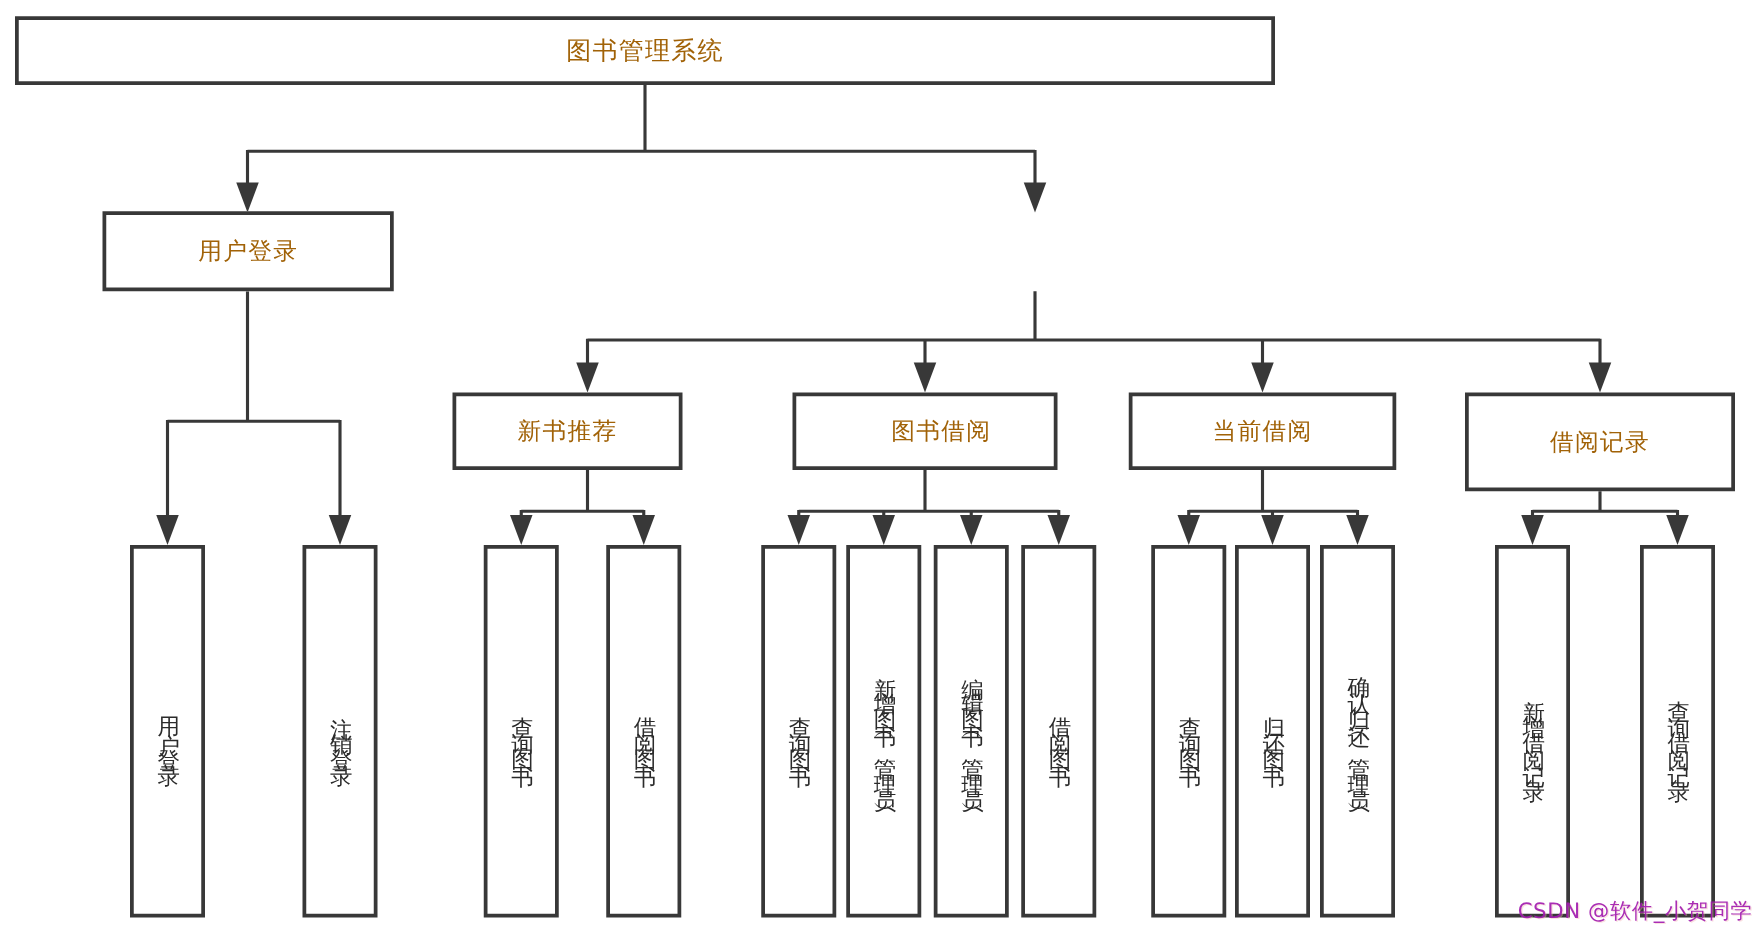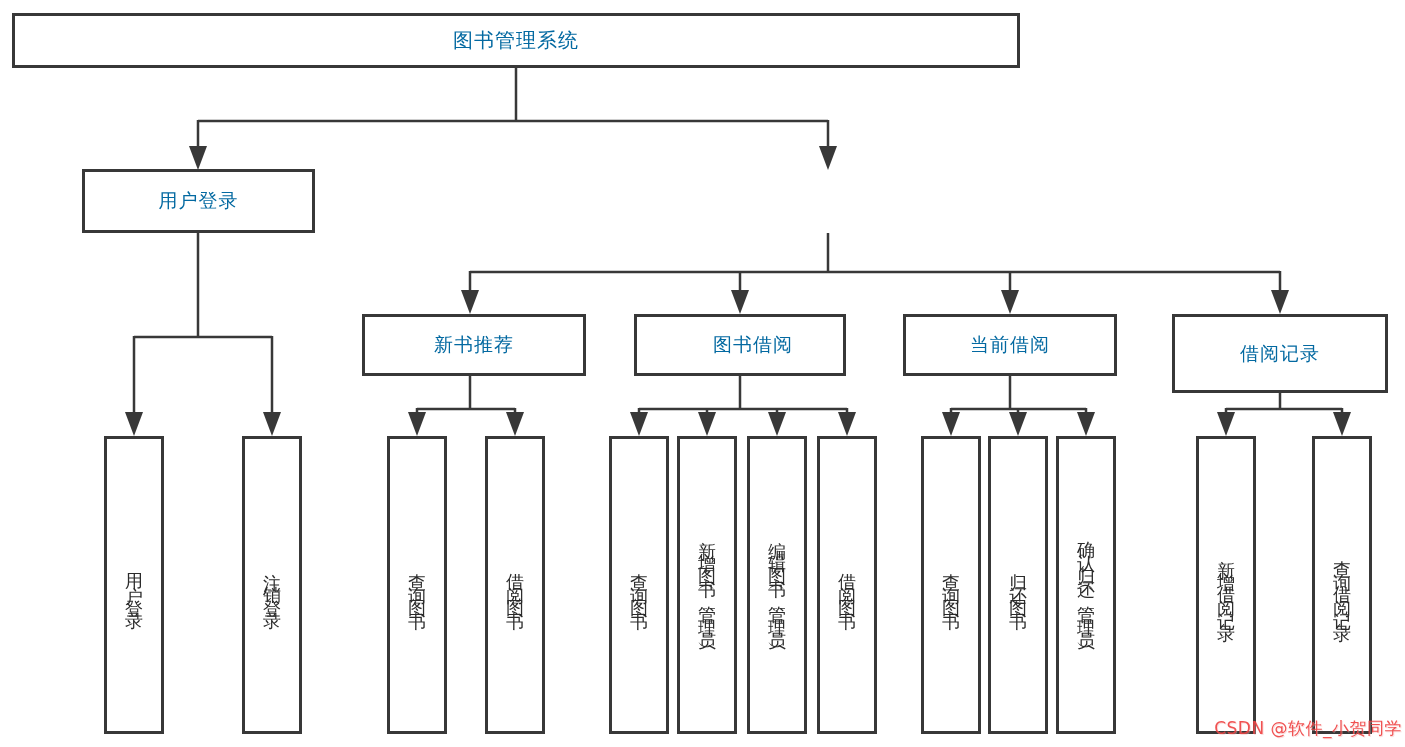--- a/index.html
+++ b/index.html
@@ -28,21 +28,21 @@
     position: absolute;
     box-sizing: border-box;
     background: #ffffff;
     border: 3px solid #383838;
     display: flex;
     align-items: center;
     justify-content: center;
     z-index: 2;
   }
   .hlabel {
-    color: #0369a1;
+    color: #a16207;
     font-size: 19px;
     letter-spacing: 1px;
     white-space: nowrap;
   }
   .root-label {
     font-size: 20px;
   }
   .vlabel {
     writing-mode: vertical-rl;
     color: #2b2b2b;
@@ -51,21 +51,21 @@
     letter-spacing: 13px;
     white-space: nowrap;
   }
   #watermark {
     position: absolute;
     top: 717px;
     right: 3px;
     z-index: 3;
     font-size: 17px;
     letter-spacing: 0.5px;
-    color: #ef4444;
+    color: #a21caf;
     opacity: 0.92;
     text-shadow: 1px 1px 0 rgba(244, 180, 180, 0.45);
     white-space: nowrap;
   }
 </style>
 </head>
 <body>
 
 <div id="stage">
 
@@ -109,21 +109,21 @@
   </svg>
 
   <div class="box" style="left:12px; top:13px; width:1008px; height:55px;">
     <span class="hlabel root-label">图书管理系统</span>
   </div>
 
   <div class="box" style="left:82px; top:169px; width:233px; height:64px;">
     <span class="hlabel">用户登录</span>
   </div>
 
-  <div class="box" style="left:362px; top:314px; width:224px; height:62px;">
+  <div class="box" style="left:362px; top:314px; width:184px; height:62px;">
     <span class="hlabel">新书推荐</span>
   </div>
   <div class="box" style="left:634px; top:314px; width:212px; height:62px;padding-left:26px;">
     <span class="hlabel">图书借阅</span>
   </div>
   <div class="box" style="left:903px; top:314px; width:214px; height:62px;">
     <span class="hlabel">当前借阅</span>
   </div>
   <div class="box" style="left:1172px; top:314px; width:216px; height:79px;">
     <span class="hlabel">借阅记录</span>

